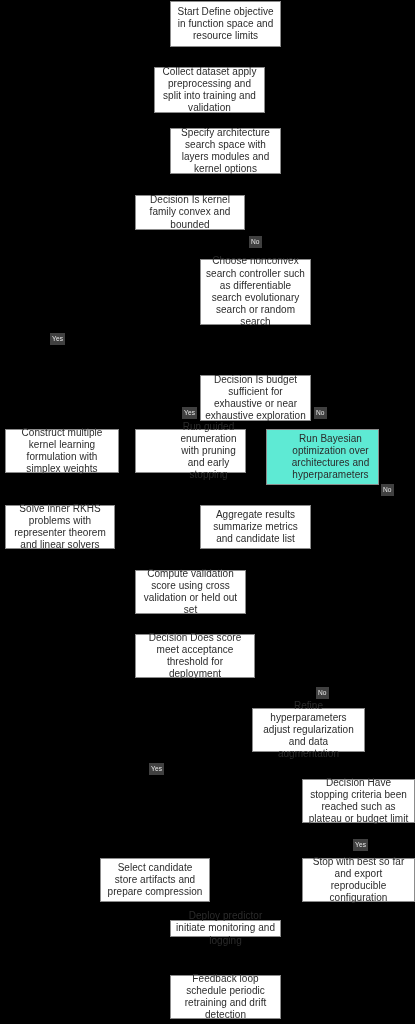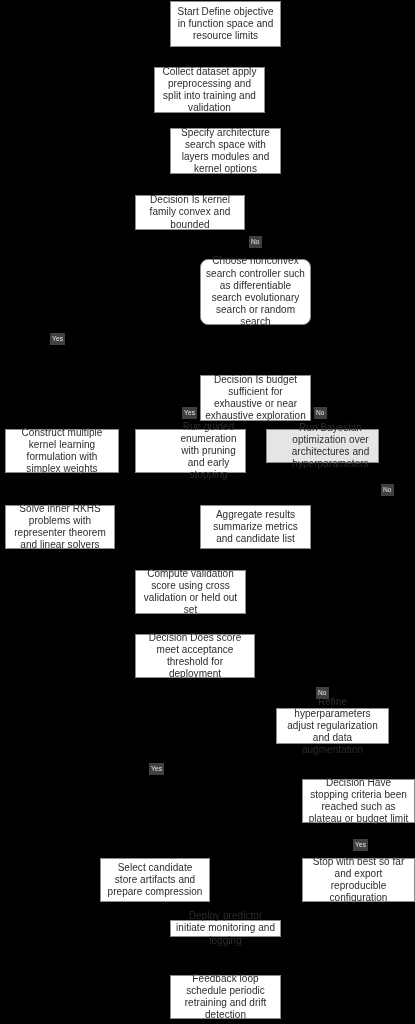--- a/index.html
+++ b/index.html
@@ -63,48 +63,48 @@
     </div>
     <div class="node" style="left: 154px; top: 67px; width: 111px; height: 46px; background: rgb(255, 255, 255); border-color: rgb(140, 140, 140); color: rgb(43, 43, 43);">
       <span>Collect dataset apply preprocessing and split into training and validation</span>
     </div>
     <div class="node" style="left: 170px; top: 128px; width: 111px; height: 46px; background: rgb(255, 255, 255); border-color: rgb(140, 140, 140); color: rgb(43, 43, 43);">
       <span>Specify architecture search space with layers modules and kernel options</span>
     </div>
     <div class="node" style="left: 135px; top: 195px; width: 110px; height: 35px; background: rgb(255, 255, 255); border-color: rgb(140, 140, 140); color: rgb(43, 43, 43);">
       <span>Decision Is kernel family convex and bounded</span>
     </div>
-    <div class="node" style="left: 200px; top: 259px; width: 111px; height: 66px; background: rgb(255, 255, 255); border-color: rgb(140, 140, 140); color: rgb(43, 43, 43); border-radius: 8px;">
+    <div class="node" style="left: 200px; top: 259px; width: 111px; height: 66px; background: rgb(255, 255, 255); border-color: rgb(140, 140, 140); color: rgb(43, 43, 43);">
       <span>Choose nonconvex search controller such as differentiable search evolutionary search or random search</span>
     </div>
     <div class="node" style="left: 200px; top: 355px; width: 111px; height: 46px; background: rgb(255, 255, 255); border-color: rgb(140, 140, 140); color: rgb(43, 43, 43); margin-top: 20px;">
       <span>Decision Is budget sufficient for exhaustive or near exhaustive exploration</span>
     </div>
     <div class="node" style="left: 5px; top: 429px; width: 114px; height: 44px; background: rgb(255, 255, 255); border-color: rgb(140, 140, 140); color: rgb(43, 43, 43);">
       <span>Construct multiple kernel learning formulation with simplex weights</span>
     </div>
     <div class="node" style="left: 135px; top: 429px; width: 111px; height: 44px; background: rgb(255, 255, 255); border-color: rgb(140, 140, 140); color: rgb(43, 43, 43); padding-left: 40px;">
       <span>Run guided enumeration with pruning and early stopping</span>
     </div>
-    <div class="node" style="left: 266px; top: 429px; width: 113px; height: 34px; background: #e5e5e5; border-color: rgb(140, 140, 140); color: rgb(43, 43, 43); padding-left: 20px;">
+    <div class="node" style="left: 266px; top: 429px; width: 113px; height: 56px; background: #5eead4; border-color: rgb(140, 140, 140); color: rgb(43, 43, 43); padding-left: 20px;">
       <span>Run Bayesian optimization over architectures and hyperparameters</span>
     </div>
     <div class="node" style="left: 5px; top: 505px; width: 110px; height: 44px; background: rgb(255, 255, 255); border-color: rgb(140, 140, 140); color: rgb(43, 43, 43);">
       <span>Solve inner RKHS problems with representer theorem and linear solvers</span>
     </div>
     <div class="node" style="left: 200px; top: 505px; width: 111px; height: 44px; background: rgb(255, 255, 255); border-color: rgb(140, 140, 140); color: rgb(43, 43, 43); text-align: center;">
       <span>Aggregate results summarize metrics and candidate list</span>
     </div>
     <div class="node" style="left: 135px; top: 570px; width: 111px; height: 44px; background: rgb(255, 255, 255); border-color: rgb(140, 140, 140); color: rgb(43, 43, 43);">
       <span>Compute validation score using cross validation or held out set</span>
     </div>
     <div class="node" style="left: 135px; top: 634px; width: 120px; height: 44px; background: rgb(255, 255, 255); border-color: rgb(140, 140, 140); color: rgb(43, 43, 43);">
       <span>Decision Does score meet acceptance threshold for deployment</span>
     </div>
-    <div class="node" style="left: 276px; top: 708px; width: 113px; height: 36px; background: rgb(255, 255, 255); border-color: rgb(140, 140, 140); color: rgb(43, 43, 43);">
+    <div class="node" style="left: 252px; top: 708px; width: 113px; height: 44px; background: rgb(255, 255, 255); border-color: rgb(140, 140, 140); color: rgb(43, 43, 43);">
       <span>Refine hyperparameters adjust regularization and data augmentation</span>
     </div>
     <div class="node" style="left: 302px; top: 779px; width: 113px; height: 44px; background: rgb(255, 255, 255); border-color: rgb(140, 140, 140); color: rgb(43, 43, 43);">
       <span>Decision Have stopping criteria been reached such as plateau or budget limit</span>
     </div>
     <div class="node" style="left: 100px; top: 858px; width: 110px; height: 44px; background: rgb(255, 255, 255); border-color: rgb(140, 140, 140); color: rgb(43, 43, 43);">
       <span>Select candidate store artifacts and prepare compression</span>
     </div>
     <div class="node" style="left: 302px; top: 858px; width: 113px; height: 44px; background: rgb(255, 255, 255); border-color: rgb(140, 140, 140); color: rgb(43, 43, 43);">
       <span>Stop with best so far and export reproducible configuration</span>

